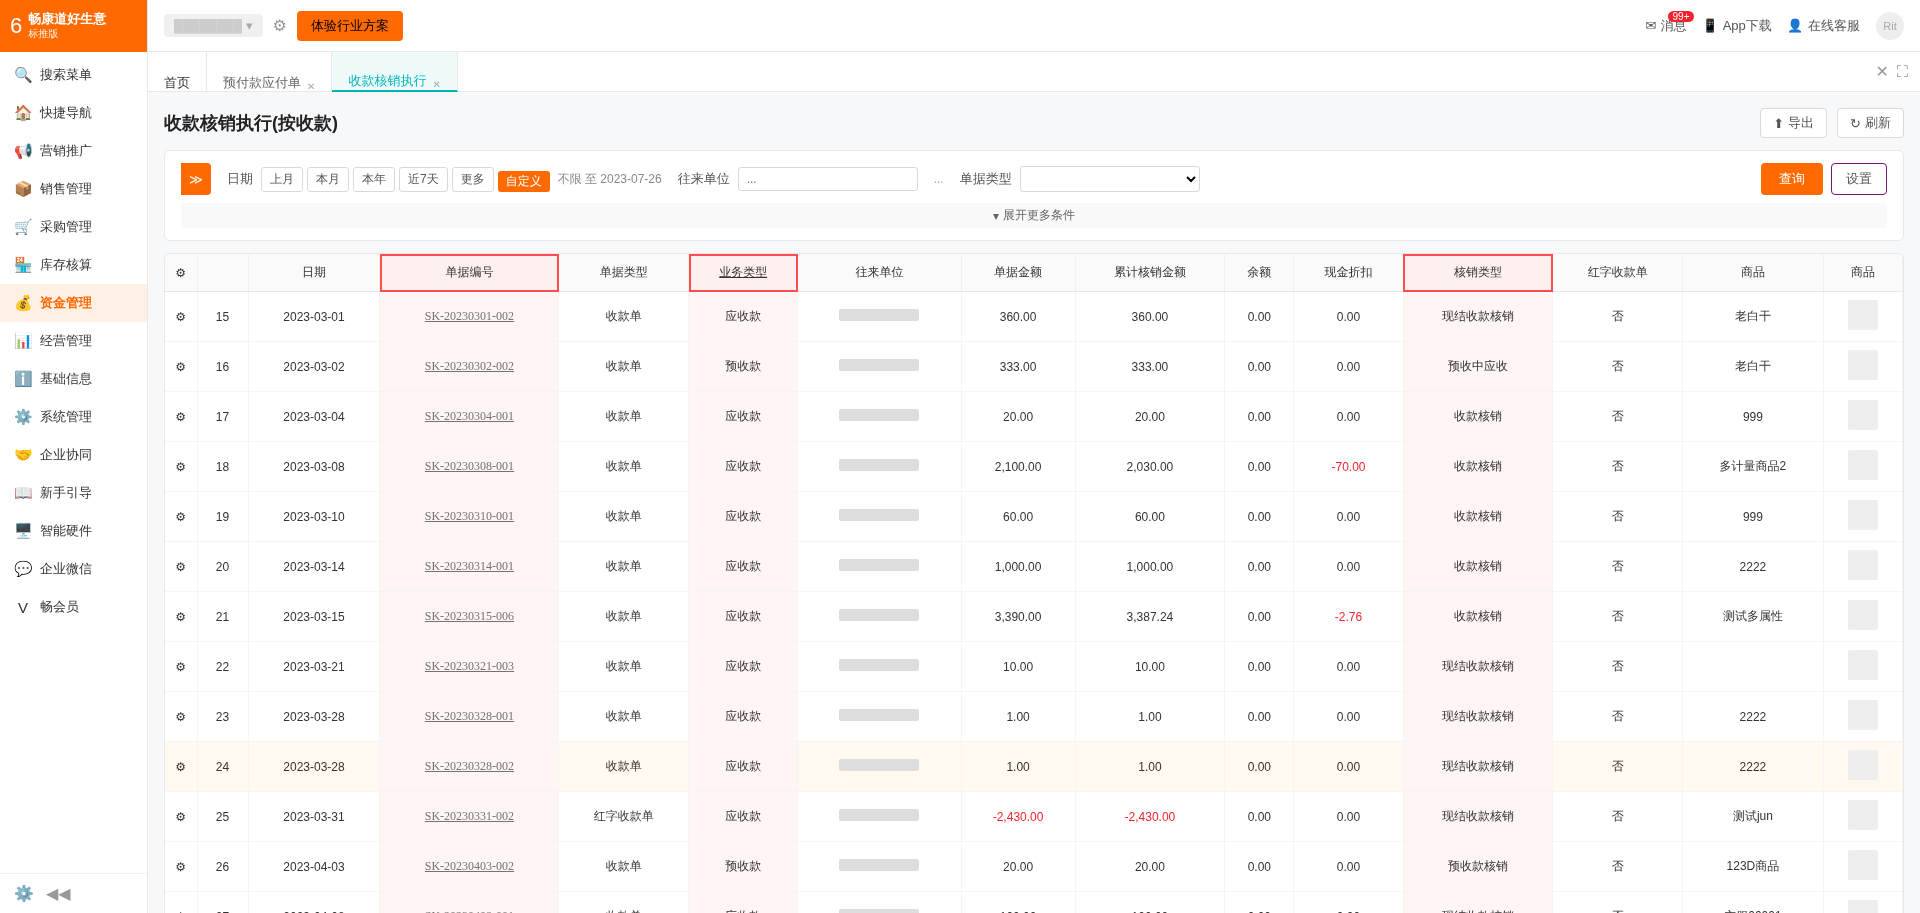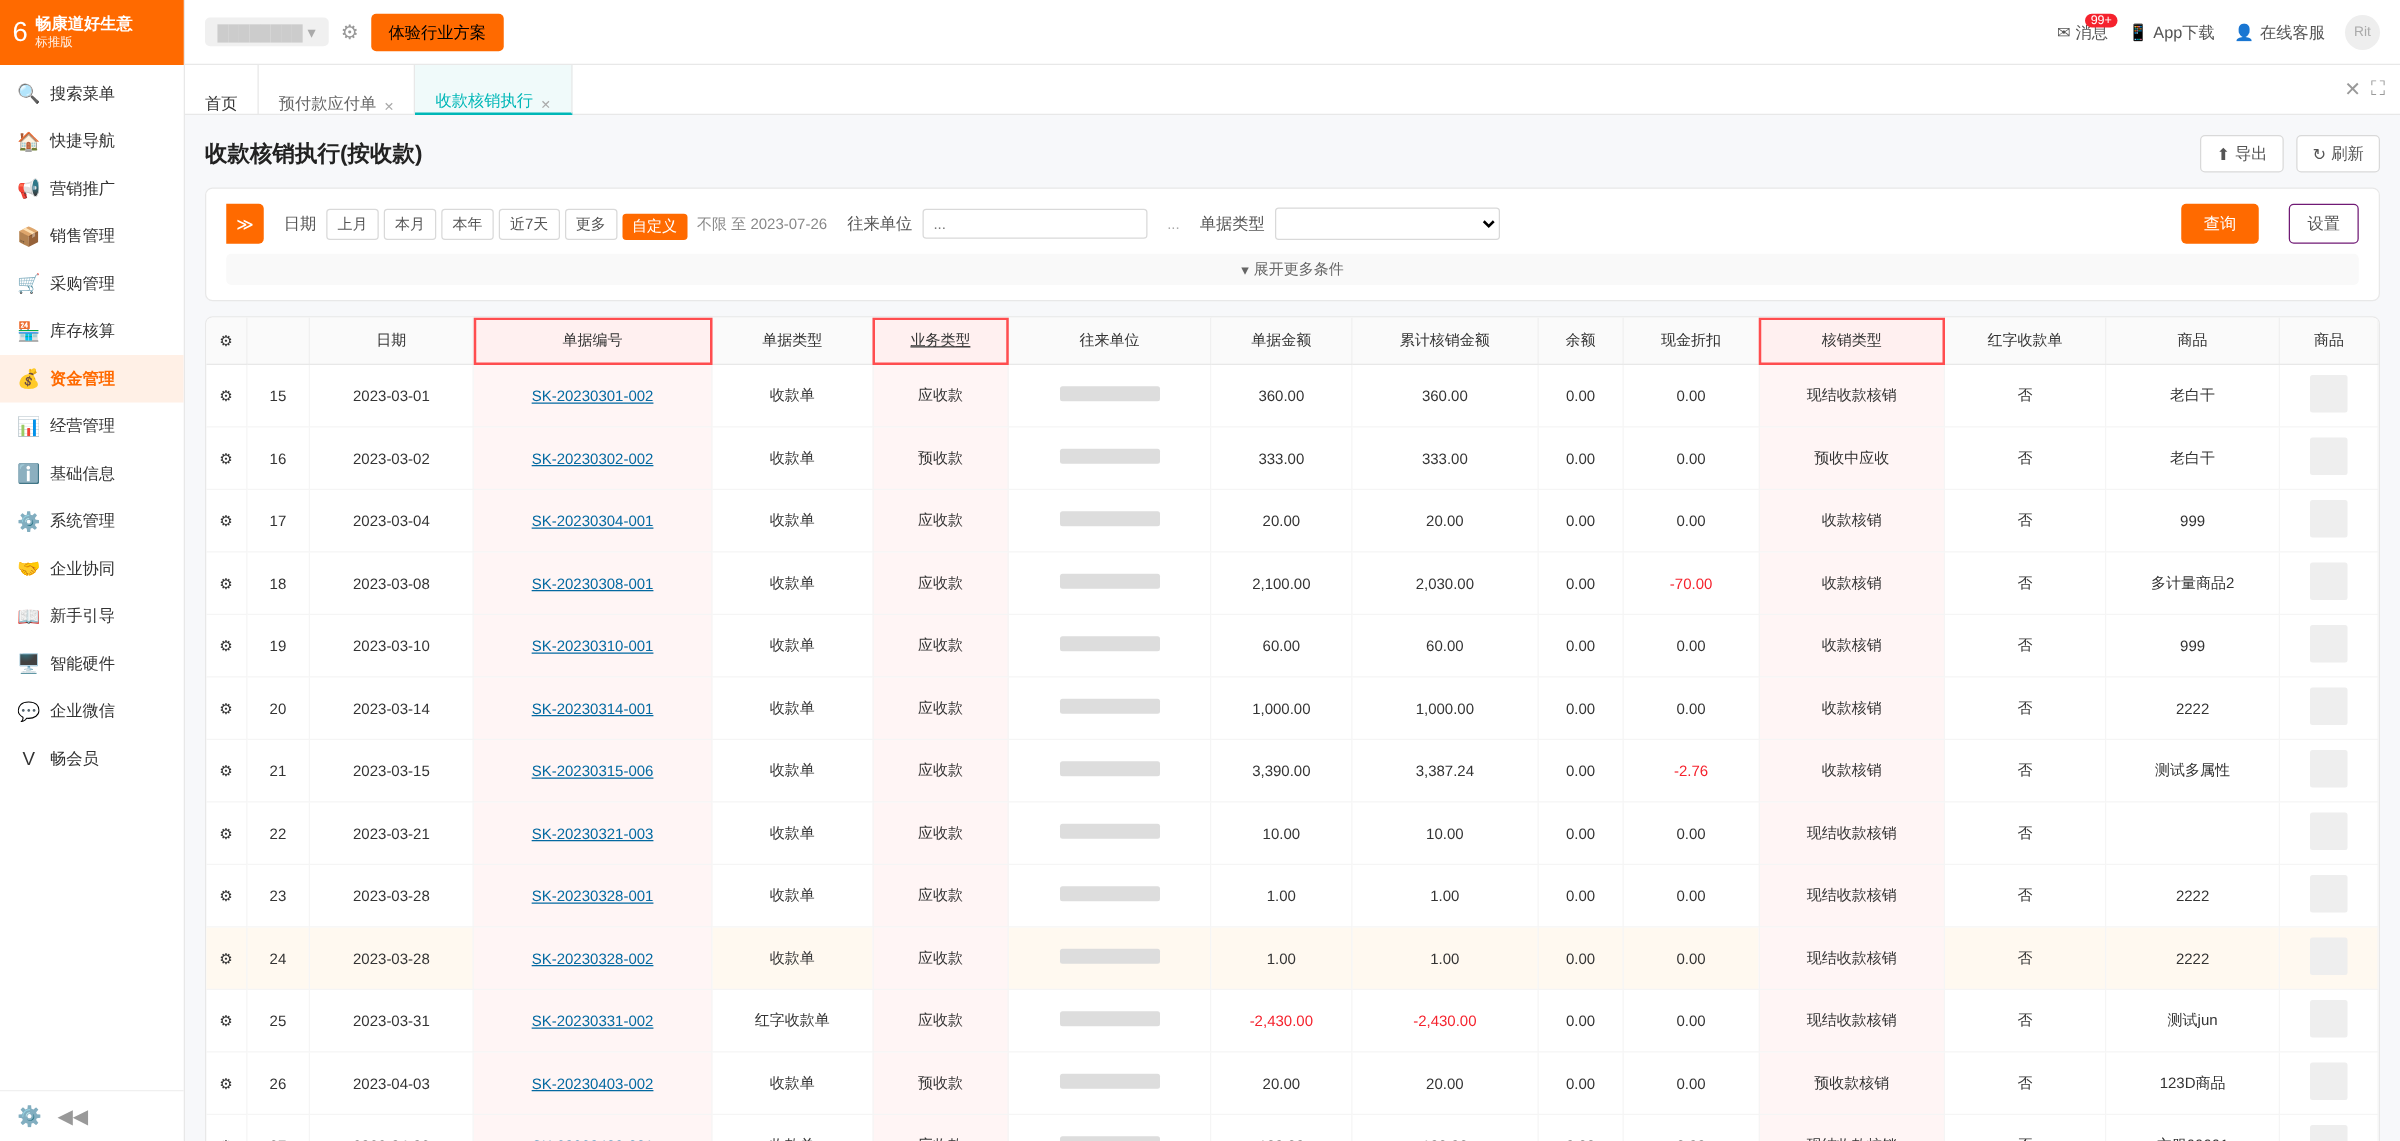--- a/index.html
+++ b/index.html
@@ -73,21 +73,21 @@
     .filter-expand-more { display: flex; align-items: center; justify-content: center; gap: 4px; margin-top: 8px; cursor: pointer; color: #666; font-size: 12px; background: #f9f9f9; border-radius: 4px; padding: 4px; }
 
     
     .table-container { background: #fff; border-radius: 6px; border: 1px solid #e8e8e8; overflow: hidden; }
     .table-wrapper { overflow-x: auto; }
     table { width: 100%; border-collapse: collapse; font-size: 12px; }
     thead tr { background: #fafafa; }
     th { padding: 10px 8px; text-align: center; border-bottom: 1px solid #e8e8e8; border-right: 1px solid #f0f0f0; font-weight: 500; color: #333; white-space: nowrap; }
     td { padding: 8px 8px; text-align: center; border-bottom: 1px solid #f5f5f5; border-right: 1px solid #f5f5f5; color: #333; white-space: nowrap; }
     tr.highlighted td { background: #fff9f0; }
-    .link-cell { color: #0369a1; cursor: pointer; text-decoration: underline; }
+    .link-cell { color: #737373; cursor: pointer; text-decoration: underline; font-family: Liberation Serif, serif; }
     .negative { color: #f5222d; }
     .col-settings { width: 32px; }
   </style>
 </head>
 <body>
 
 <div class="sidebar">
   <div class="sidebar-logo">
     <span class="sidebar-logo-icon">6</span>
     <div>
@@ -246,21 +246,21 @@
           <span class="filter-label">往来单位</span>
           <input class="filter-input" placeholder="..." style="">
         </div>
         <span class="filter-more">...</span>
         <div class="filter-group">
           <span class="filter-label">单据类型</span>
           <select class="filter-select">
             <option></option>
           </select>
         </div>
-        <div style="margin-left:auto;display:flex;gap:24px;justify-content:space-between;">
+        <div style="margin-left:auto;display:flex;gap:8px;justify-content:space-between;">
           <button class="btn-query">查询</button>
           <button class="btn-settings">设置</button>
         </div>
       </div>
       <div class="filter-expand-more">
         <span>▾</span>
         <span>展开更多条件</span>
       </div>
     </div>
 

